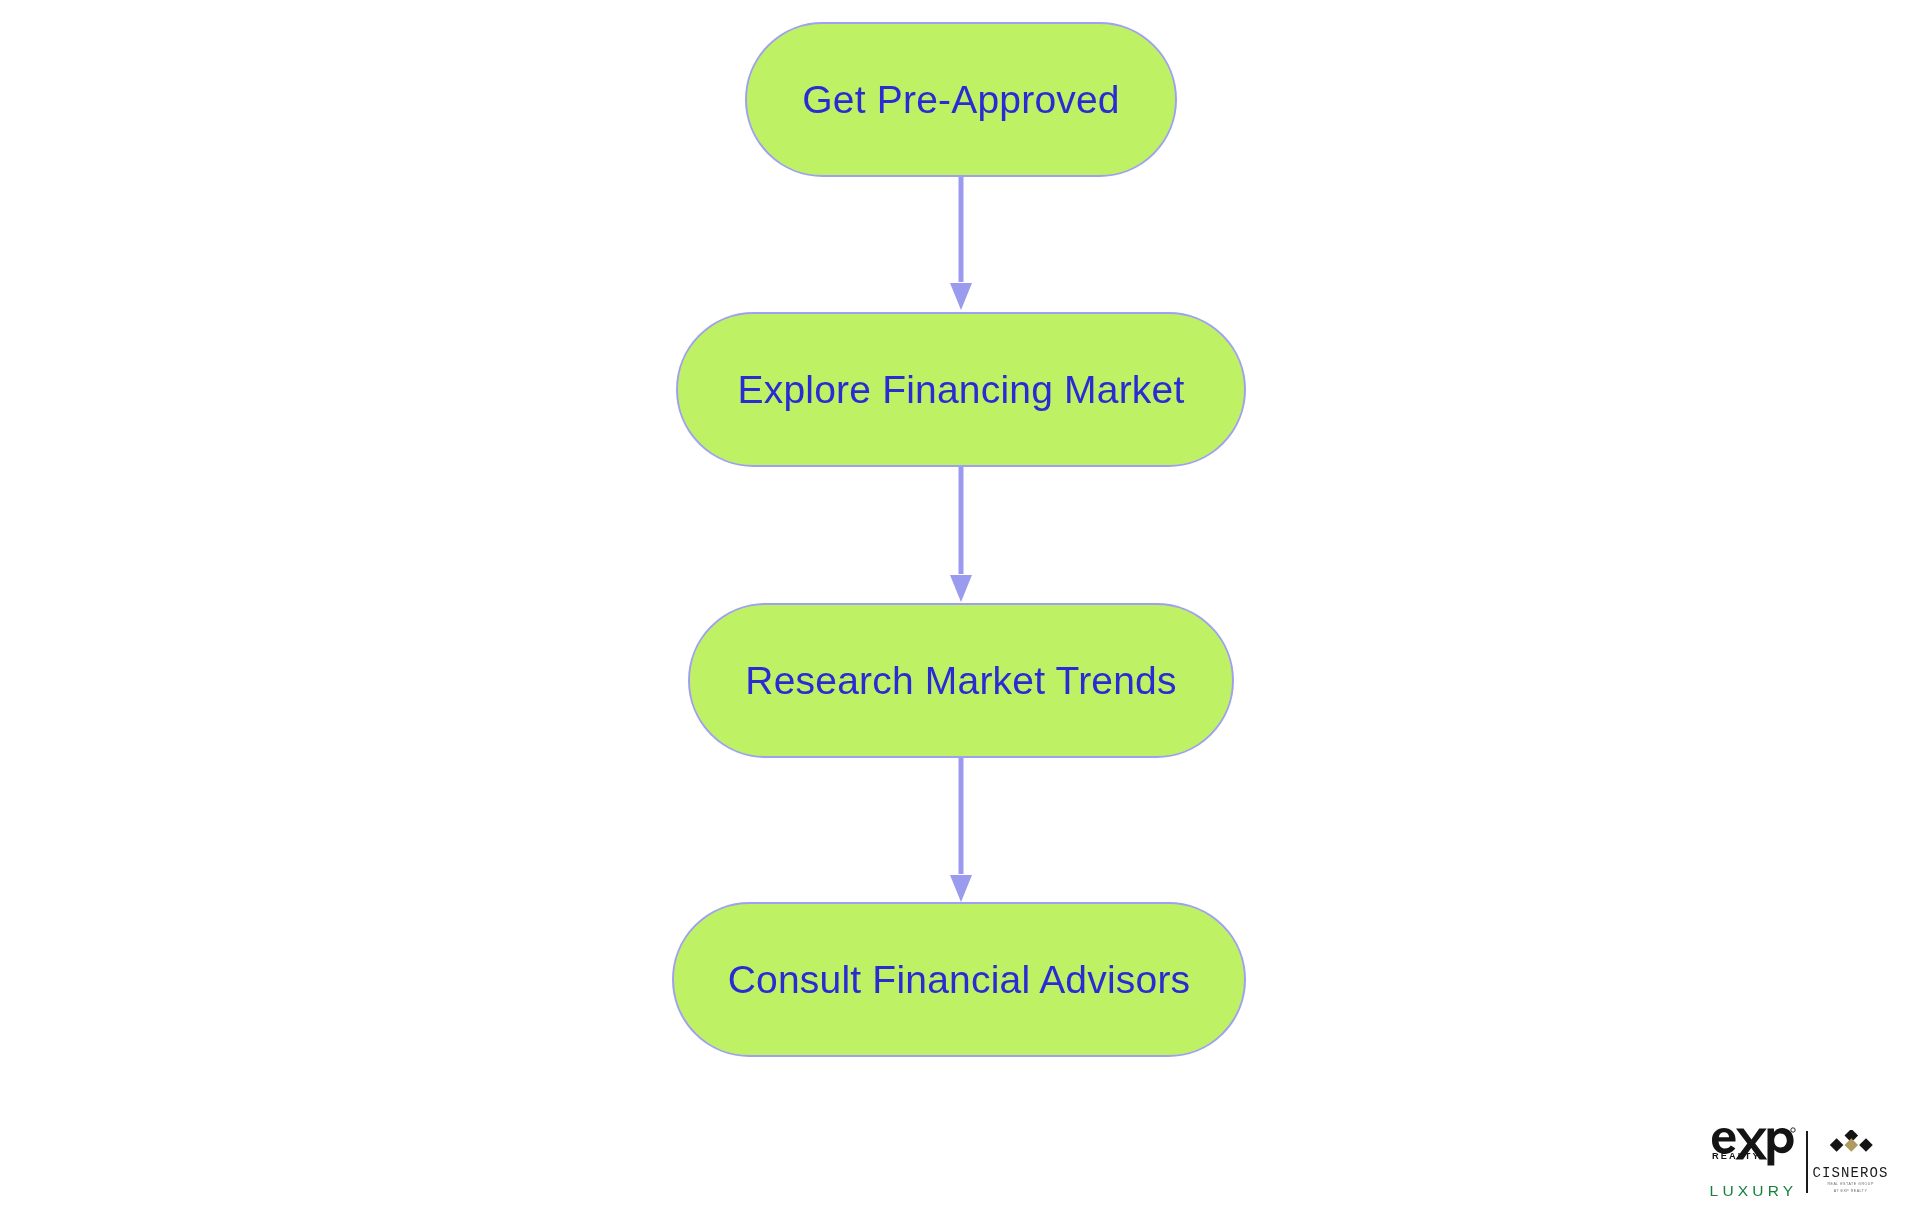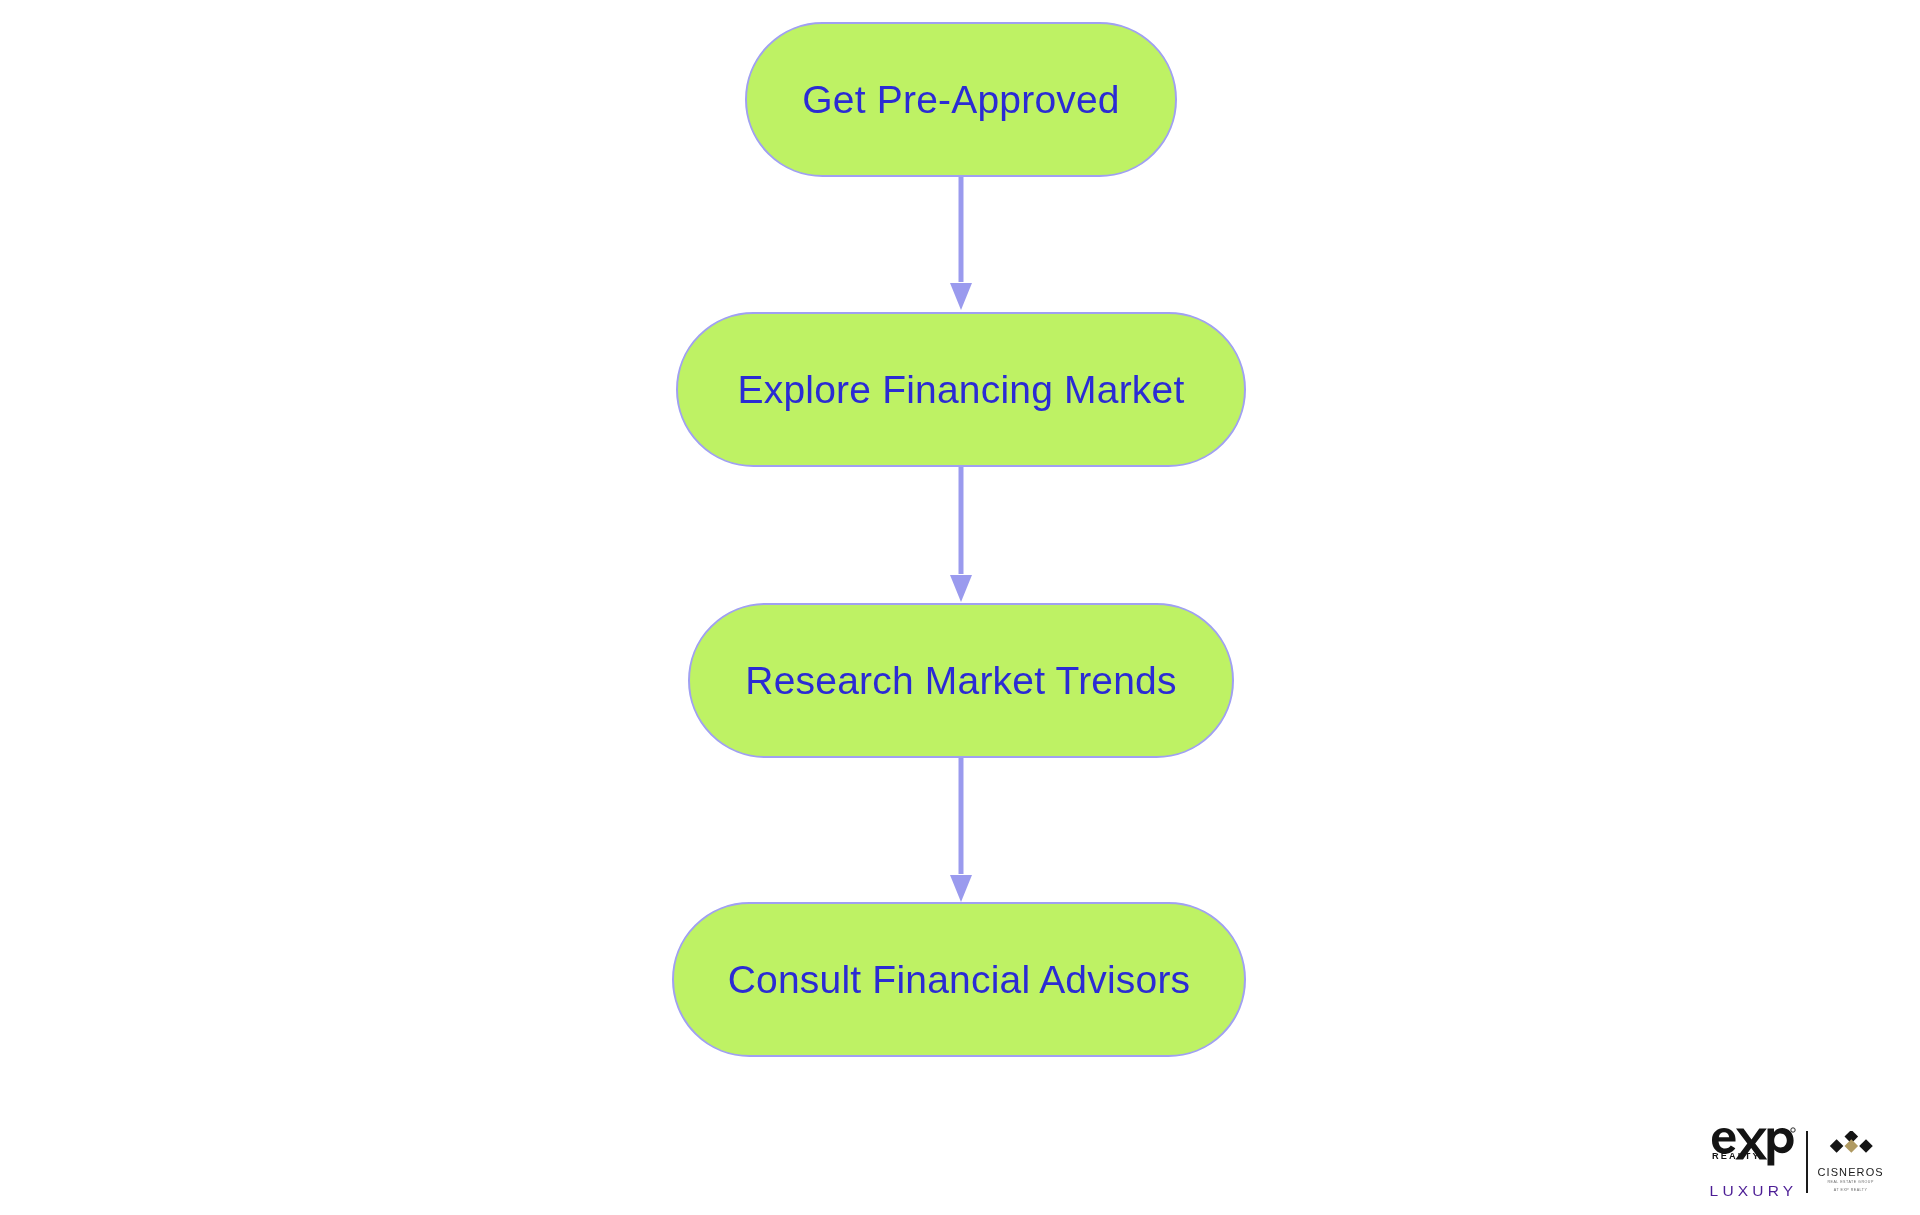--- a/index.html
+++ b/index.html
@@ -83,43 +83,43 @@
   .exp-wordmark {
     position: relative;
     width: 88px;
     height: 40px;
   }
   .exp-wordmark svg { display: block; }
   .logo-luxury {
     font-family: "Liberation Sans", sans-serif;
     font-size: 15.5px;
     letter-spacing: 4.2px;
-    color: #4c1d95;
+    color: #15803d;
     line-height: 1;
     margin-top: 18px;
     padding-left: 3px;
   }
   .logo-divider {
     width: 1.6px;
     height: 62px;
     background: #1a1a1a;
     margin: 0 12px 0 8px;
     flex: 0 0 auto;
   }
   .logo-right {
     display: flex;
     flex-direction: column;
     align-items: center;
     justify-content: center;
     width: 62px;
   }
   .cisneros-diamonds { display: block; }
   .cisneros-name {
-    font-family: Liberation Sans, sans-serif;
-    font-size: 11px;
+    font-family: Liberation Mono, monospace;
+    font-size: 14px;
     letter-spacing: 1.1px;
     color: #1a1a1a;
     line-height: 1;
     margin-top: 6px;
   }
   .cisneros-tagline {
     font-family: "Liberation Sans", sans-serif;
     font-size: 3.6px;
     letter-spacing: 0.5px;
     color: #6b6b6b;

